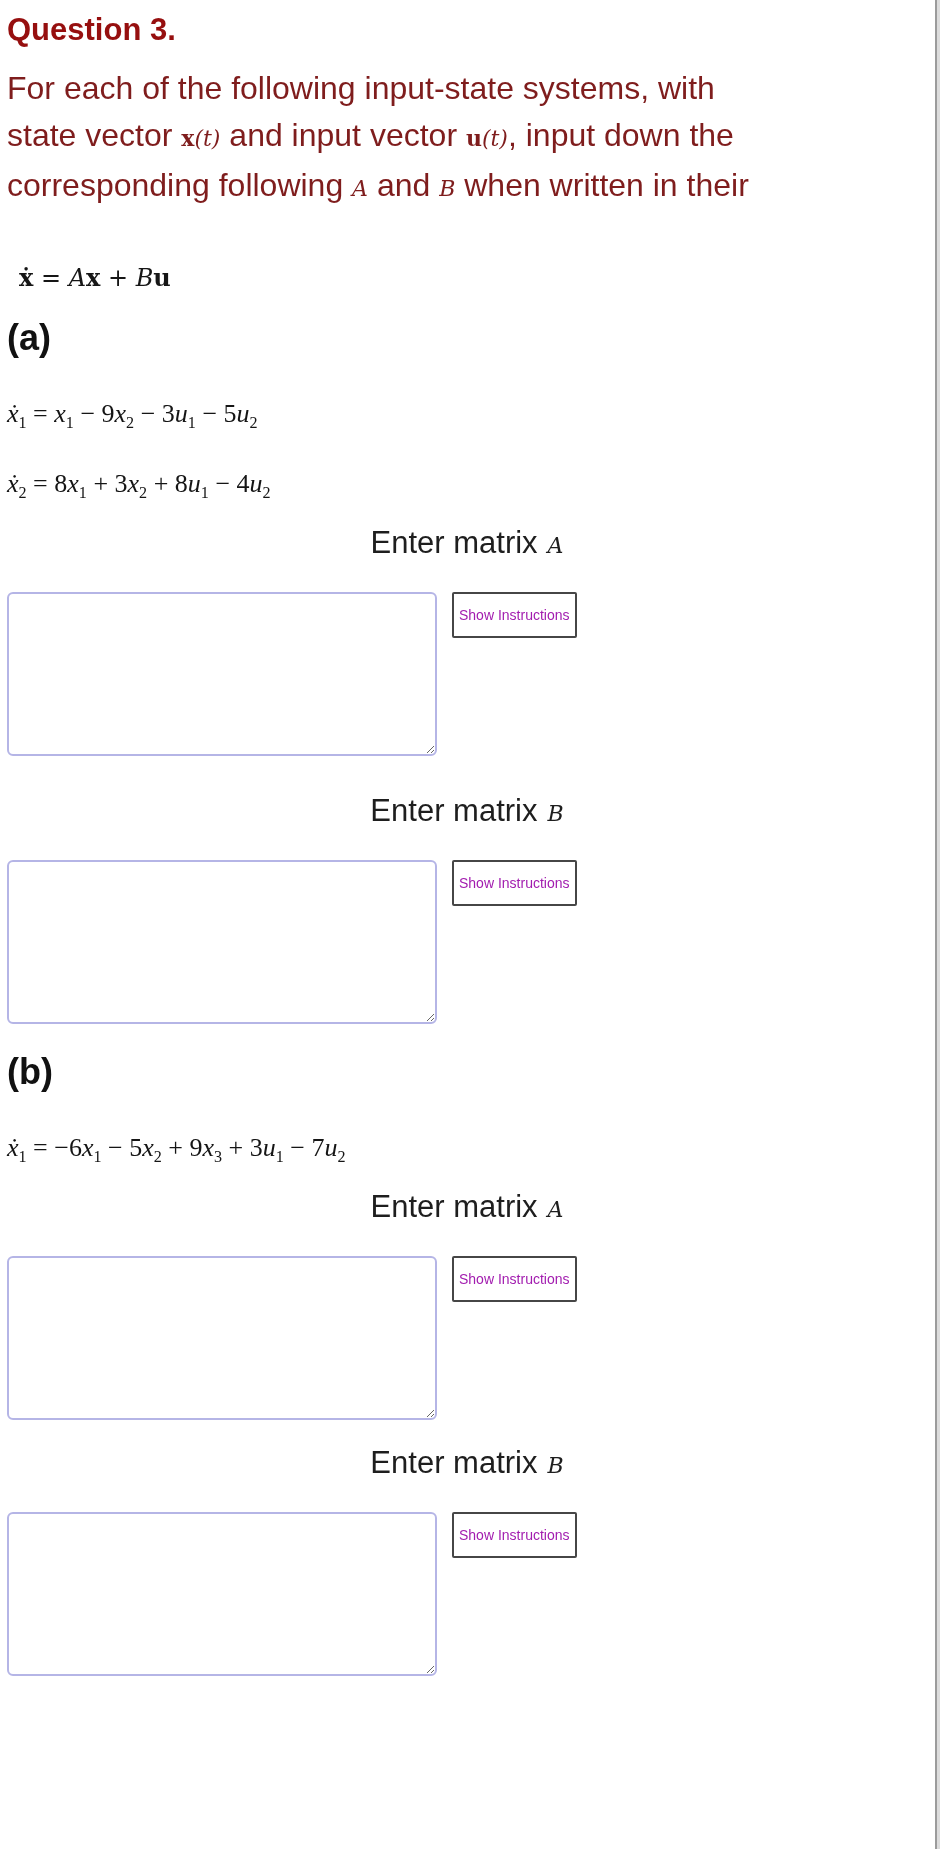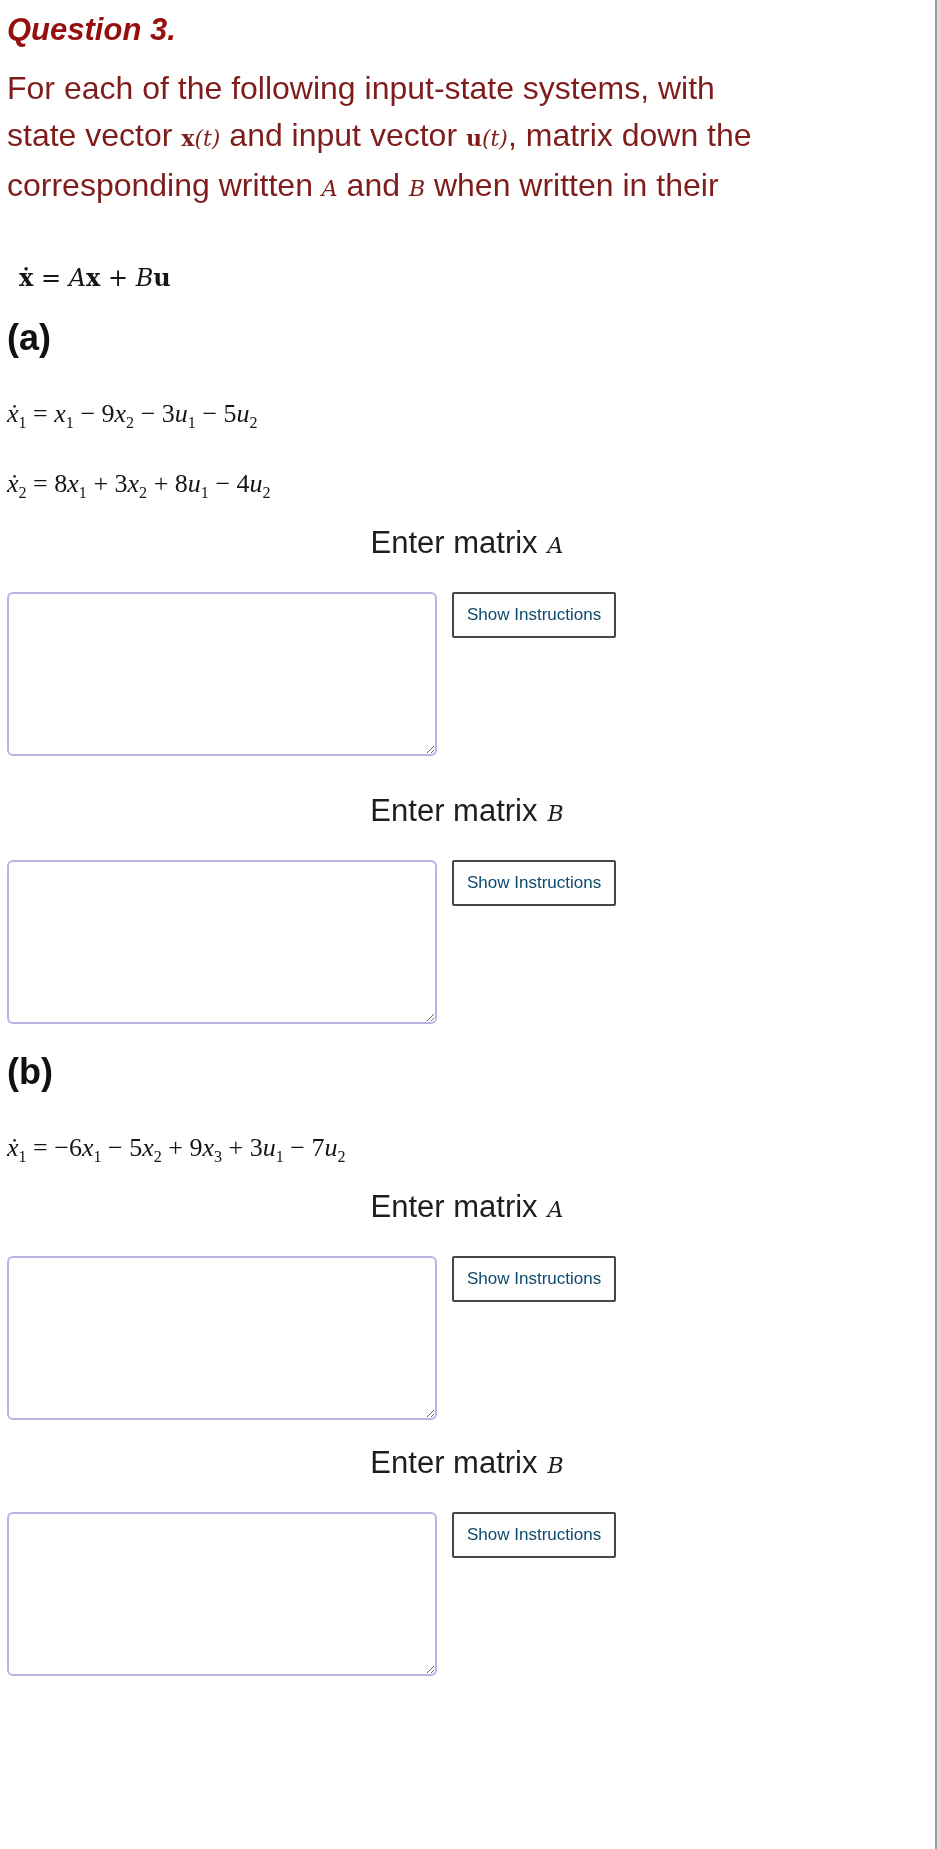--- a/index.html
+++ b/index.html
@@ -6,21 +6,20 @@
   body{
     width:940px;height:1849px;position:relative;overflow:hidden;
     font-family:"Liberation Sans",sans-serif;color:#161616;
   }
   .content{padding-left:7px;width:920px;}
 
   
   .q-title{
     margin:12px 0 0;font-size:31px;font-weight:bold;line-height:36px;
     color:var(--heading_red,#960f0f);
-    font-style:italic;
   }
 
   
   .intro{margin:17px 0 0;font-size:32px;line-height:47px;color:#7f1d1d;}
   .intro-line{white-space:pre-wrap;}
 
   .seg-t{font-family:"Liberation Sans",sans-serif;}
   .seg-vec{font-family:"DejaVu Serif","Liberation Serif",serif;font-weight:bold;font-size:22px;}
   .seg-arg{font-family:"DejaVu Serif","Liberation Serif",serif;font-style:italic;font-size:22px;}
   .seg-it{font-family:"DejaVu Serif","Liberation Serif",serif;font-style:italic;font-size:22px;}
@@ -53,39 +52,39 @@
   .input-row{margin:27px 0 0;display:flex;align-items:flex-start;}
   .matrix-input{
     width:430px;height:164px;box-sizing:border-box;
     border:2px solid var(--input_border,#b5b5e6);border-radius:6px;
     resize:both;outline:none;background:#fff;
     font-family:"Liberation Sans",sans-serif;font-size:16px;
   }
   .show-instructions-btn{
     margin-left:15px;margin-top:0;
     background:#ffffff;border:2px solid var(--button_border,#464646);border-radius:2px;
-    font-family:"Liberation Sans",sans-serif;font-size:17px;color:#0c4a6e;
-    padding:11px 13px;line-height:20px;cursor:pointer;white-space:nowrap;
+    font-family:"Liberation Sans",sans-serif;font-size:14px;color:#a21caf;
+    padding:11px 5px;line-height:20px;cursor:pointer;white-space:nowrap;
   }
 
   
   .edge-line{position:absolute;top:0;left:935px;width:2px;height:1849px;background:var(--edge_line,#9b9b9b);}
   .edge-strip{position:absolute;top:0;left:937px;width:3px;height:1849px;background:var(--edge_strip,#dcdcdc);}
 </style>
 </head>
 <body>
 
 <div class="content">
 
   <div class="q-title">Question 3.</div>
 
   <div class="intro">
     <div class="intro-line"><span class="seg-t">For each of the following input-state systems, with</span></div>
-    <div class="intro-line"><span class="seg-t">state vector </span><span class="seg-vec">x</span><span class="seg-arg">(t)</span><span class="seg-t"> and input vector </span><span class="seg-vec">u</span><span class="seg-arg">(t)</span><span class="seg-t">, matrix down the</span></div>
-    <div class="intro-line"><span class="seg-t">corresponding written </span><span class="seg-it">A</span><span class="seg-t"> and </span><span class="seg-it">B</span><span class="seg-t"> when written in their</span></div>
+    <div class="intro-line"><span class="seg-t">state vector </span><span class="seg-vec">x</span><span class="seg-arg">(t)</span><span class="seg-t"> and input vector </span><span class="seg-vec">u</span><span class="seg-arg">(t)</span><span class="seg-t">, input down the</span></div>
+    <div class="intro-line"><span class="seg-t">corresponding following </span><span class="seg-it">A</span><span class="seg-t"> and </span><span class="seg-it">B</span><span class="seg-t"> when written in their</span></div>
   </div>
 
   <div class="eq-state"><span class="seg-vec">ẋ</span><span class="seg-op"> = </span><span class="seg-it">A</span><span class="seg-vec">x</span><span class="seg-op"> + </span><span class="seg-it">B</span><span class="seg-vec">u</span></div>
 
   <div class="part-label">(a)</div>
 
   <div class="equation"><i>ẋ</i><sub>1</sub> = <i>x</i><sub>1</sub> − 9<i>x</i><sub>2</sub> − 3<i>u</i><sub>1</sub> − 5<i>u</i><sub>2</sub></div>
   <div class="equation"><i>ẋ</i><sub>2</sub> = 8<i>x</i><sub>1</sub> + 3<i>x</i><sub>2</sub> + 8<i>u</i><sub>1</sub> − 4<i>u</i><sub>2</sub></div>
 
   <div class="enter-heading">

